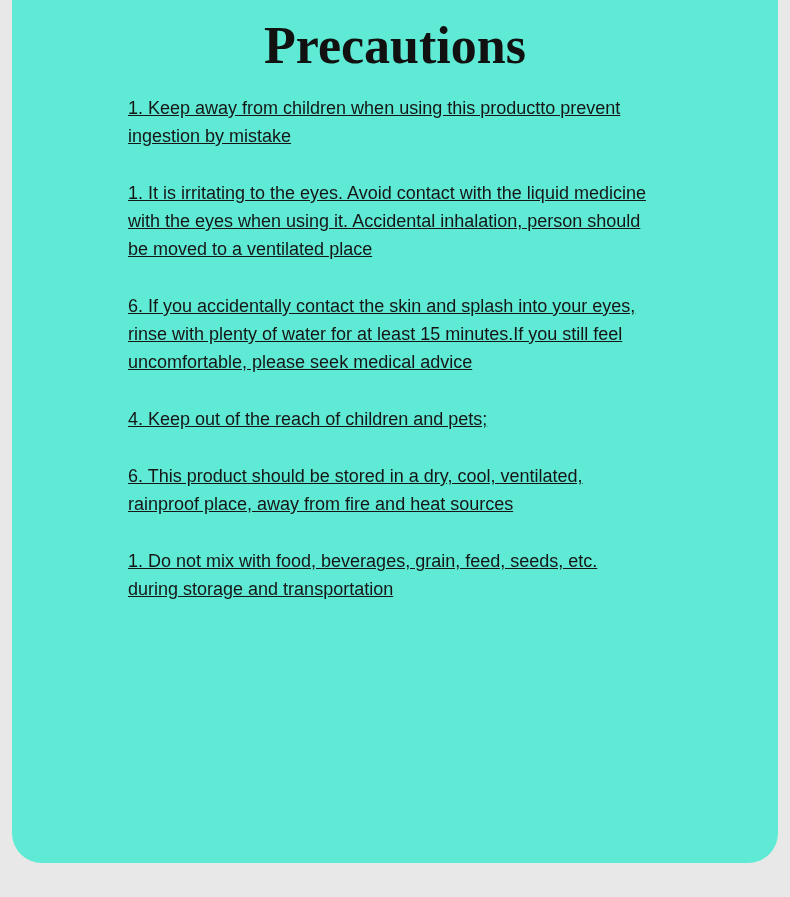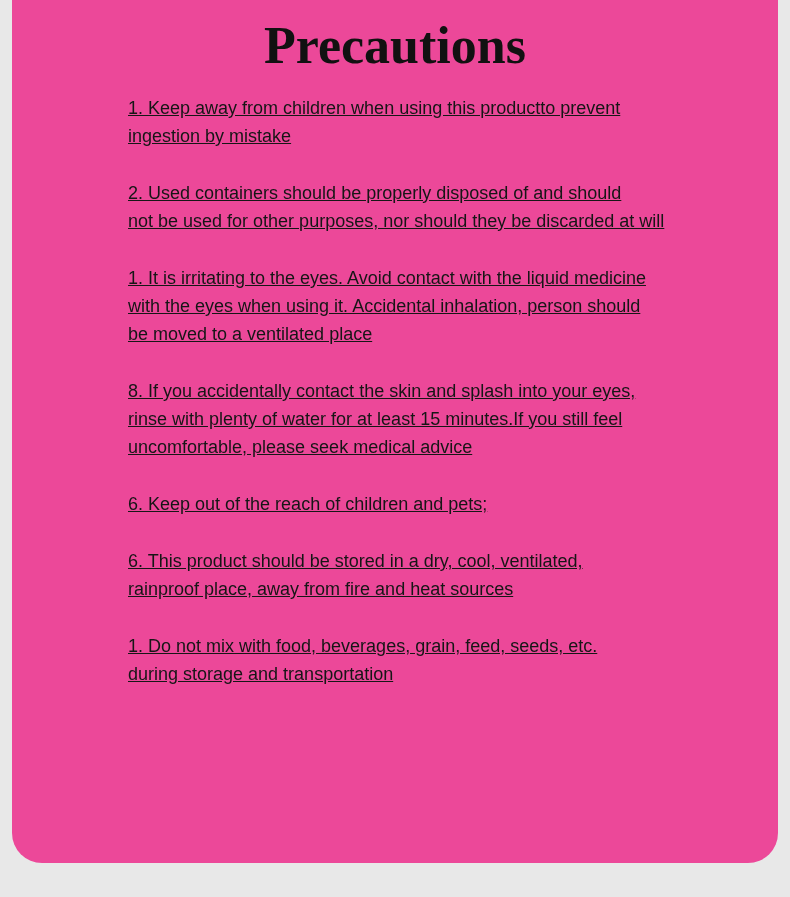--- a/index.html
+++ b/index.html
@@ -13,21 +13,21 @@
     overflow: hidden;
     position: relative;
     font-family: "Liberation Sans", sans-serif;
   }
   .card {
     position: absolute;
     left: 12px;
     top: 0;
     width: 766px;
     height: 863px;
-    background: #ec4899;
+    background: #5eead4;
     border-radius: 0 0 30px 30px;
     box-sizing: border-box;
     padding: 18px 10px 0 116px;
   }
   .title {
     margin: 0 0 20px 0;
     margin-left: -116px;  
     margin-right: -10px;
     font-family: "Liberation Serif", serif;
     font-weight: 700;
@@ -49,27 +49,25 @@
   }
 </style>
 </head>
 <body>
 
 <div class="card">
   <h1 class="title">Precautions</h1>
   <div class="list">
     <p class="item">1. Keep away from children when using this productto prevent
 ingestion by mistake</p>
-    <p class="item">2. Used containers should be properly disposed of and should
-not be used for other purposes, nor should they be discarded at will</p>
     <p class="item">1. It is irritating to the eyes. Avoid contact with the liquid medicine
 with the eyes when using it. Accidental inhalation, person should
 be moved to a ventilated place</p>
-    <p class="item">8. If you accidentally contact the skin and splash into your eyes,
+    <p class="item">6. If you accidentally contact the skin and splash into your eyes,
 rinse with plenty of water for at least 15 minutes.If you still feel
 uncomfortable, please seek medical advice</p>
-    <p class="item">6. Keep out of the reach of children and pets;</p>
+    <p class="item">4. Keep out of the reach of children and pets;</p>
     <p class="item">6. This product should be stored in a dry, cool, ventilated,
 rainproof place, away from fire and heat sources</p>
     <p class="item">1. Do not mix with food, beverages, grain, feed, seeds, etc.
 during storage and transportation</p>
   </div>
 </div>
 
 </body></html>

